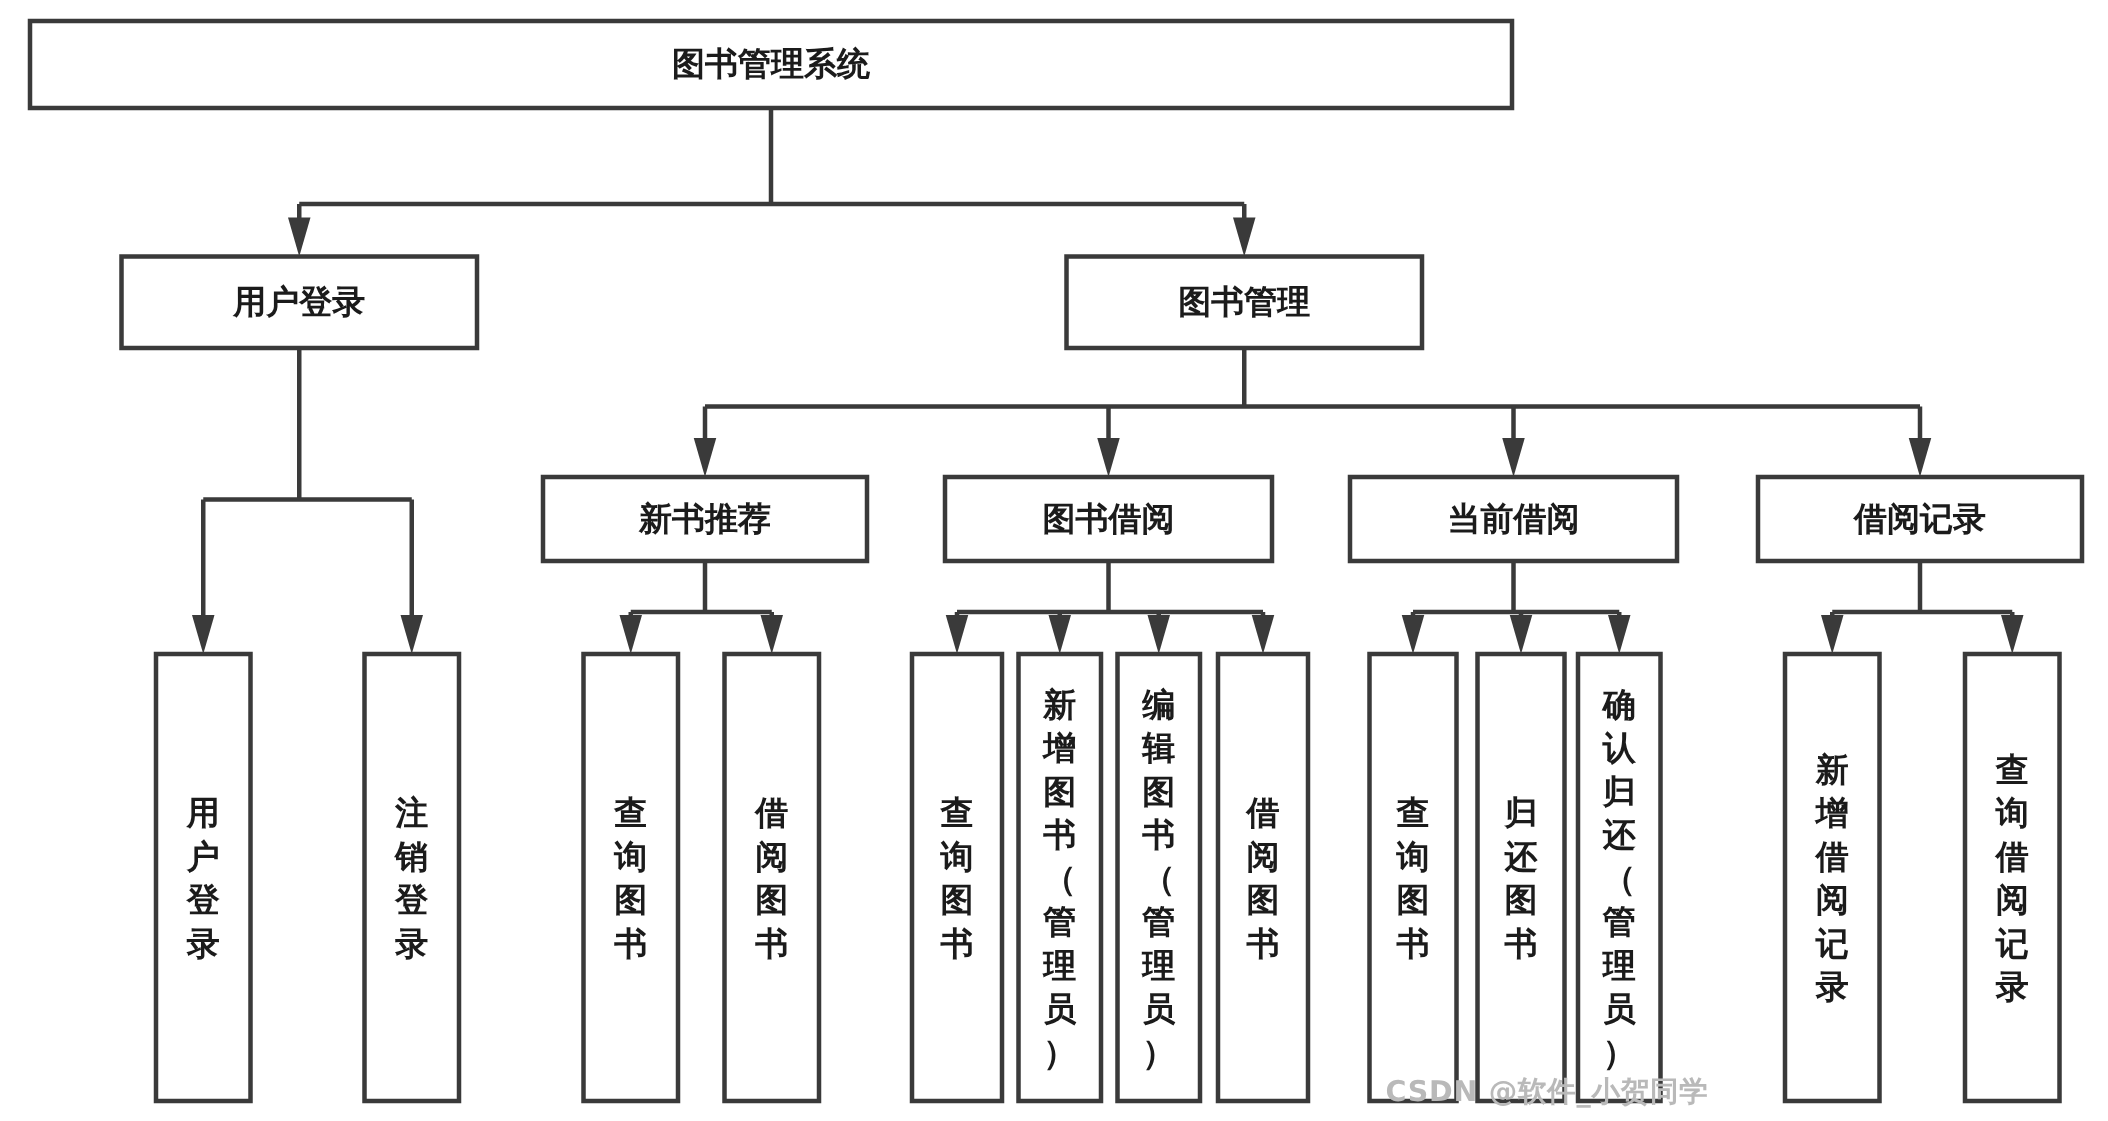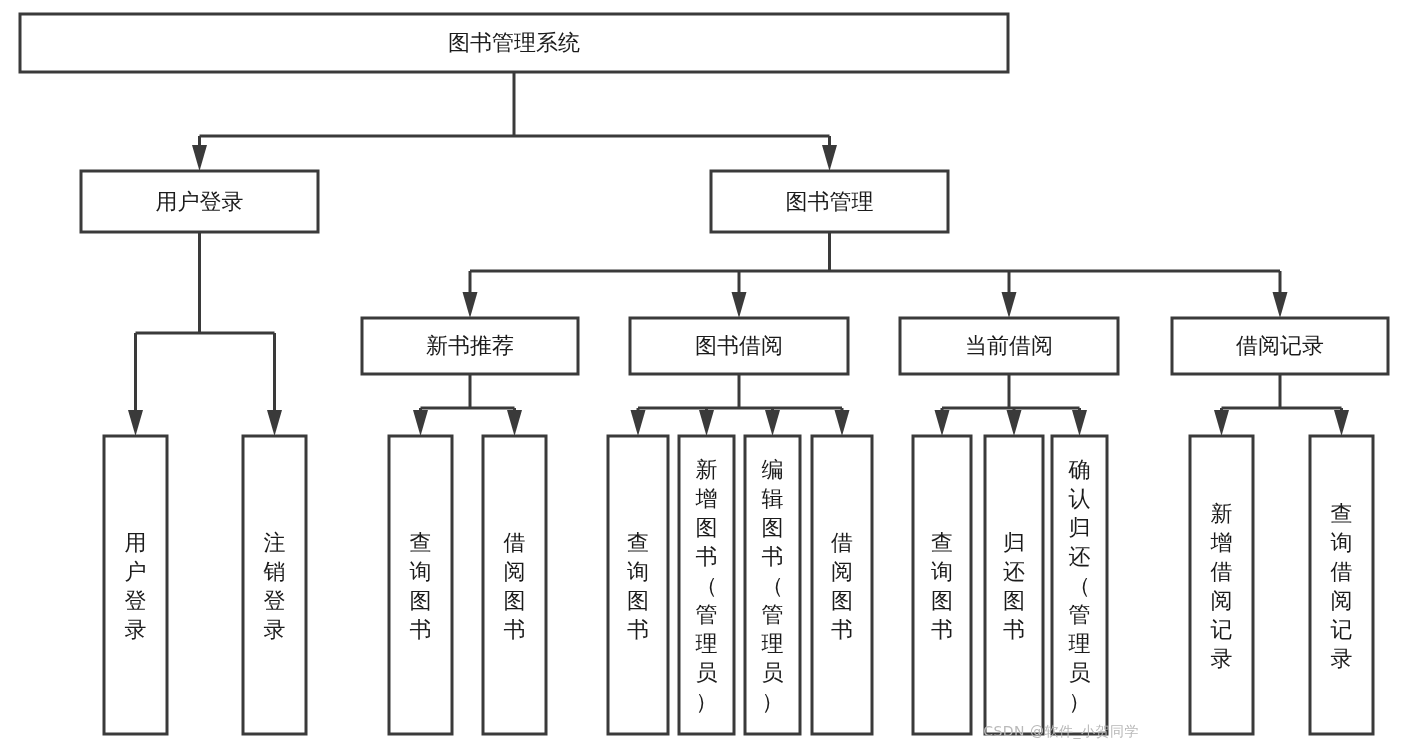--- a/index.html
+++ b/index.html
@@ -11,20 +11,21 @@
     width: 1405px;
     height: 747px;
     font-family: "DejaVu Sans", "Liberation Sans", sans-serif;
     overflow: hidden;
     position: relative;
   }
   #diagram-root {
     position: relative;
     width: 1153px;
     height: 747px;
+    font-weight: bold;
   }
   svg.canvas {
     position: absolute;
     left: 0;
     top: 0;
     width: 1405px;
     height: 747px;
     display: block;
   }
   .node-box {
@@ -53,21 +54,21 @@
     fill: #1b1b1b;
     font-family: "DejaVu Sans", "Liberation Sans", sans-serif;
     font-size: 22px;
     text-anchor: middle;
   }
   .watermark-text {
     position: absolute;
     right: 14px;
     bottom: 6px;
     font-family: "DejaVu Sans", "Liberation Sans", sans-serif;
-    font-size: 14px;
+    font-size: 19px;
     color: #b9b9b9;
     letter-spacing: 0.5px;
     white-space: nowrap;
     user-select: none;
   }
 </style>
 </head>
 <body>
 
 <div id="diagram-root">

